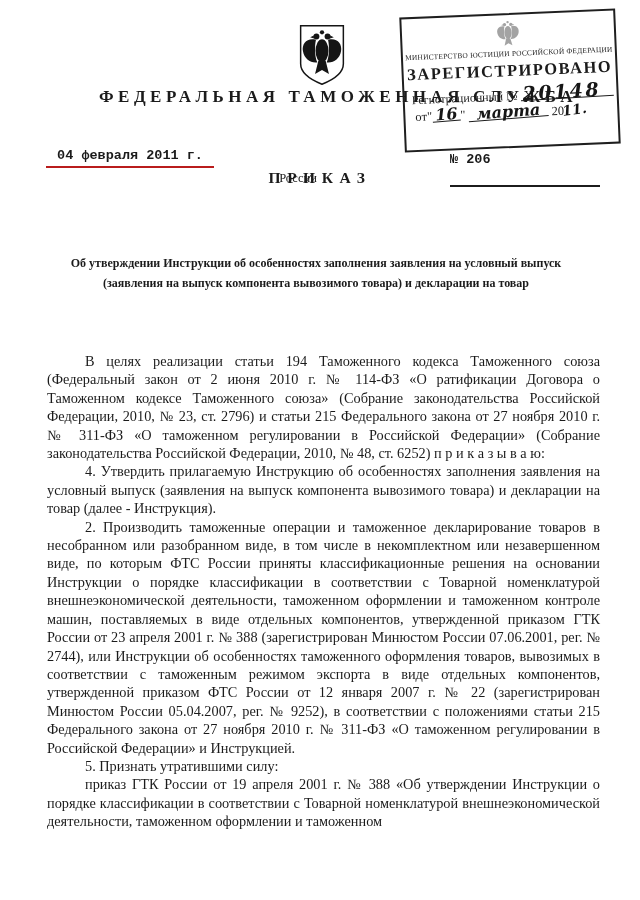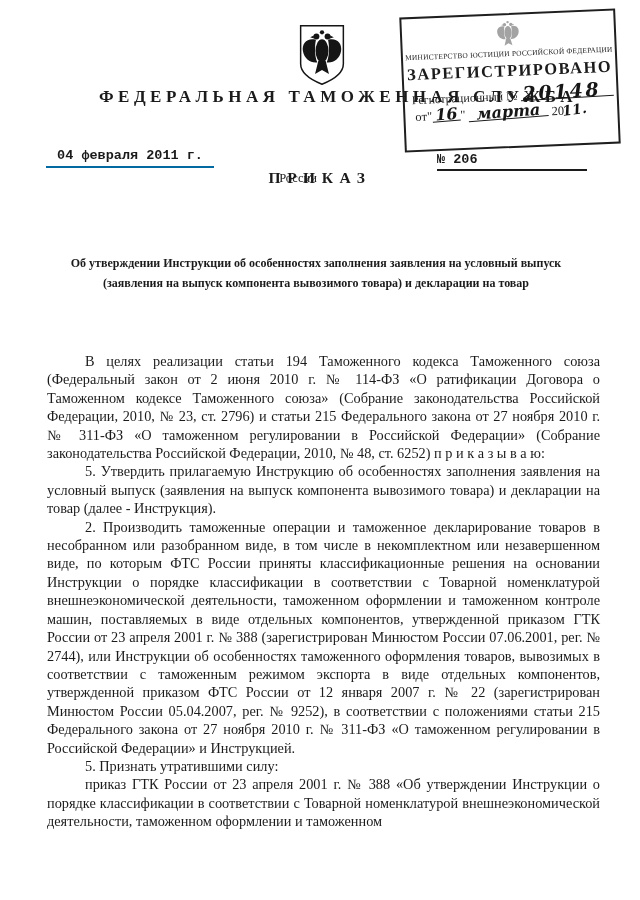--- a/index.html
+++ b/index.html
@@ -35,26 +35,26 @@
   .year-hand{font-size:14px;transform:rotate(-6deg);margin-left:-2px;}
   .uline{border-bottom:1.6px solid #1c1c1c;}
   
   .order-label{
     position:absolute;top:132px;left:0;right:0;text-align:center;
     font-weight:bold;font-size:15.5px;letter-spacing:6.5px;white-space:nowrap;margin-top:37px;
   }
   .date-block{
     position:absolute;left:46px;top:148px;width:168px;text-align:center;
     font-family:"Liberation Mono", monospace;font-weight:bold;font-size:13.5px;
-    border-bottom:2px solid #0369a1;padding-bottom:3px;white-space:nowrap;
+    border-bottom:2px solid #b91c1c;padding-bottom:3px;white-space:nowrap;
   }
   .number-block{
-    position:absolute;left:437px;top:152px;width:150px;text-align:left;
+    position:absolute;left:450px;top:152px;width:150px;text-align:left;
     font-family:"Liberation Mono", monospace;font-weight:bold;font-size:13.5px;
-    border-bottom:2px solid #1c1c1c;padding-bottom:2px;white-space:nowrap;
+    border-bottom:2px solid #1c1c1c;padding-bottom:18px;white-space:nowrap;
   }
   .city{position:absolute;top:171px;left:0;right:44px;text-align:center;font-size:12.5px;}
   
   .title{
     position:absolute;top:253px;left:48px;right:56px;text-align:center;
     font-weight:bold;font-size:12px;line-height:20px;
   }
   .body{
     position:absolute;top:352px;left:47px;width:553px;
     font-size:14.3px;line-height:18.4px;text-align:justify;font-family:Liberation Serif, serif;
@@ -115,19 +115,19 @@
   <div class="number-block">
     <span>№</span>
     <span>206</span>
   </div>
   <div class="city">России</div>
 
   <div class="title">Об утверждении Инструкции об особенностях заполнения заявления на условный выпуск (заявления на выпуск компонента вывозимого товара) и декларации на товар</div>
 
   <div class="body">
     <p>В целях реализации статьи 194 Таможенного кодекса Таможенного союза (Федеральный закон от 2 июня 2010 г. № 114-ФЗ «О ратификации Договора о Таможенном кодексе Таможенного союза» (Собрание законодательства Российской Федерации, 2010, № 23, ст. 2796) и статьи 215 Федерального закона от 27 ноября 2010 г. № 311-ФЗ «О таможенном регулировании в Российской Федерации» (Собрание законодательства Российской Федерации, 2010, № 48, ст. 6252) п р и к а з ы в а ю:</p>
-    <p>5. Утвердить прилагаемую Инструкцию об особенностях заполнения заявления на условный выпуск (заявления на выпуск компонента вывозимого товара) и декларации на товар (далее - Инструкция).</p>
+    <p>4. Утвердить прилагаемую Инструкцию об особенностях заполнения заявления на условный выпуск (заявления на выпуск компонента вывозимого товара) и декларации на товар (далее - Инструкция).</p>
     <p>2. Производить таможенные операции и таможенное декларирование товаров в несобранном или разобранном виде, в том числе в некомплектном или незавершенном виде, по которым ФТС России приняты классификационные решения на основании Инструкции о порядке классификации в соответствии с Товарной номенклатурой внешнеэкономической деятельности, таможенном оформлении и таможенном контроле машин, поставляемых в виде отдельных компонентов, утвержденной приказом ГТК России от 23 апреля 2001 г. № 388 (зарегистрирован Минюстом России 07.06.2001, рег. № 2744), или Инструкции об особенностях таможенного оформления товаров, вывозимых в соответствии с таможенным режимом экспорта в виде отдельных компонентов, утвержденной приказом ФТС России от 12 января 2007 г. № 22 (зарегистрирован Минюстом России 05.04.2007, рег. № 9252), в соответствии с положениями статьи 215 Федерального закона от 27 ноября 2010 г. № 311-ФЗ «О таможенном регулировании в Российской Федерации» и Инструкцией.</p>
     <p>5. Признать утратившими силу:</p>
-    <p>приказ ГТК России от 23 апреля 2001 г. № 388 «Об утверждении Инструкции о порядке классификации в соответствии с Товарной номенклатурой внешнеэкономической деятельности, таможенном оформлении и таможенном</p>
+    <p>приказ ГТК России от 19 апреля 2001 г. № 388 «Об утверждении Инструкции о порядке классификации в соответствии с Товарной номенклатурой внешнеэкономической деятельности, таможенном оформлении и таможенном</p>
   </div>
 
 </div>
 
 </body></html>

